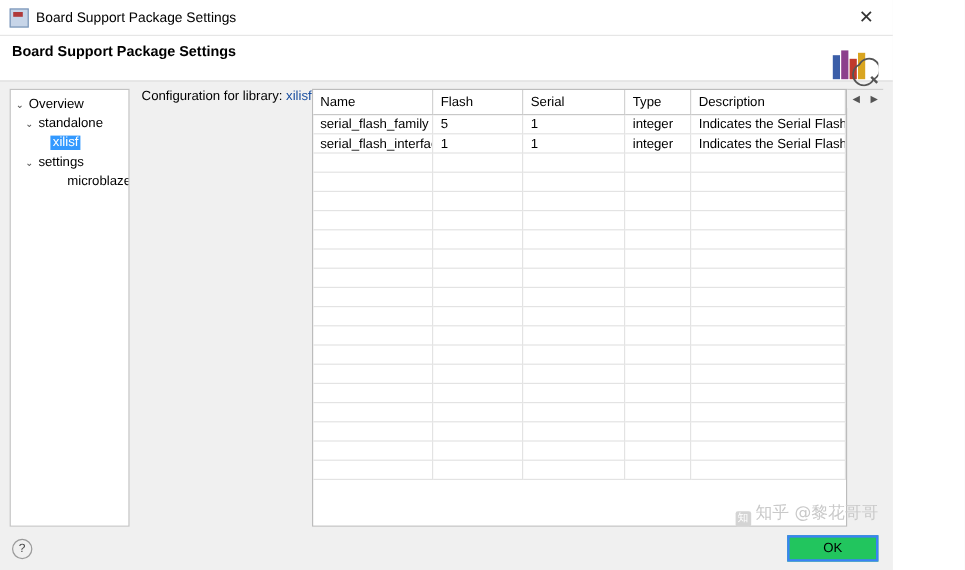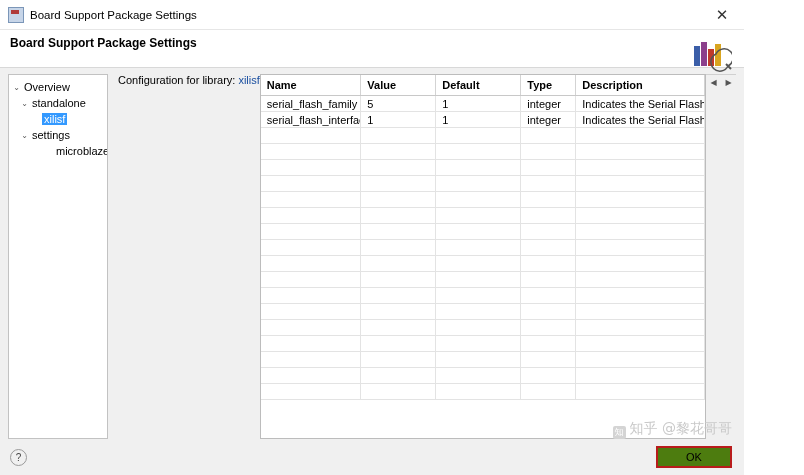--- a/index.html
+++ b/index.html
@@ -159,21 +159,21 @@
     overflow: hidden;
   }
   table.grid {
     border-collapse: collapse;
     width: 100%;
     table-layout: fixed;
     font-size: 11px;
   }
   table.grid th {
     text-align: left;
-    font-weight: bold;
+    font-weight: normal;
     background: #ffffff;
     border-right: 1px solid #d3d3d3;
     border-bottom: 1px solid #c8c8c8;
     padding: 2px 0 2px 6px;
     height: 16px;
     font-size: 11px;
     color: #000;
     overflow: hidden;
     white-space: nowrap;
   }
@@ -257,22 +257,22 @@
     line-height: 20px;
     text-align: center;
     font-size: 11px;
     background: #e1e1e1;
     border: 1px solid #adadad;
     margin-left: 8px;
     box-sizing: border-box;
     color: #000;
   }
   .btn.primary {
-    background: #4d7c0f;
-    border: 2px solid #b91c1c;
+    background: #22c55e;
+    border: 2px solid #3b82f6;
     line-height: 18px;
   }
   .watermark {
     position: absolute;
     right: 12px;
     bottom: 36px;
     font-size: 14px;
     color: #c9c9c9;
     font-family: "DejaVu Sans", sans-serif;
     white-space: nowrap;
@@ -352,22 +352,22 @@
           <colgroup>
             <col class="c-name">
               <col class="c-value">
               <col class="c-def">
               <col class="c-type">
               <col class="c-desc">
           </colgroup>
           <thead>
             <tr>
               <th>Name</th>
-              <th>Value</th>
-              <th>Default</th>
+              <th>Flash</th>
+              <th>Serial</th>
               <th>Type</th>
               <th>Description</th>
             </tr>
           </thead>
           <tbody>
             <tr>
               <td>serial_flash_family</td>
               <td>5</td>
               <td>1</td>
               <td>integer</td>

